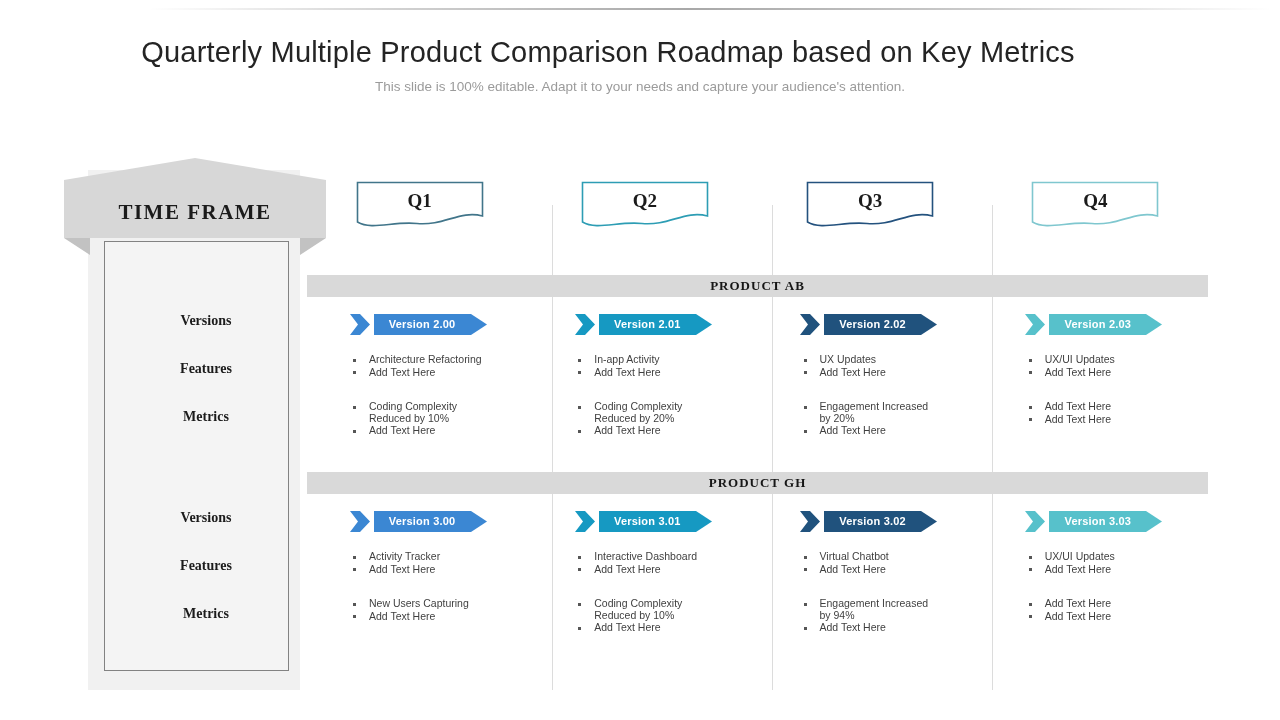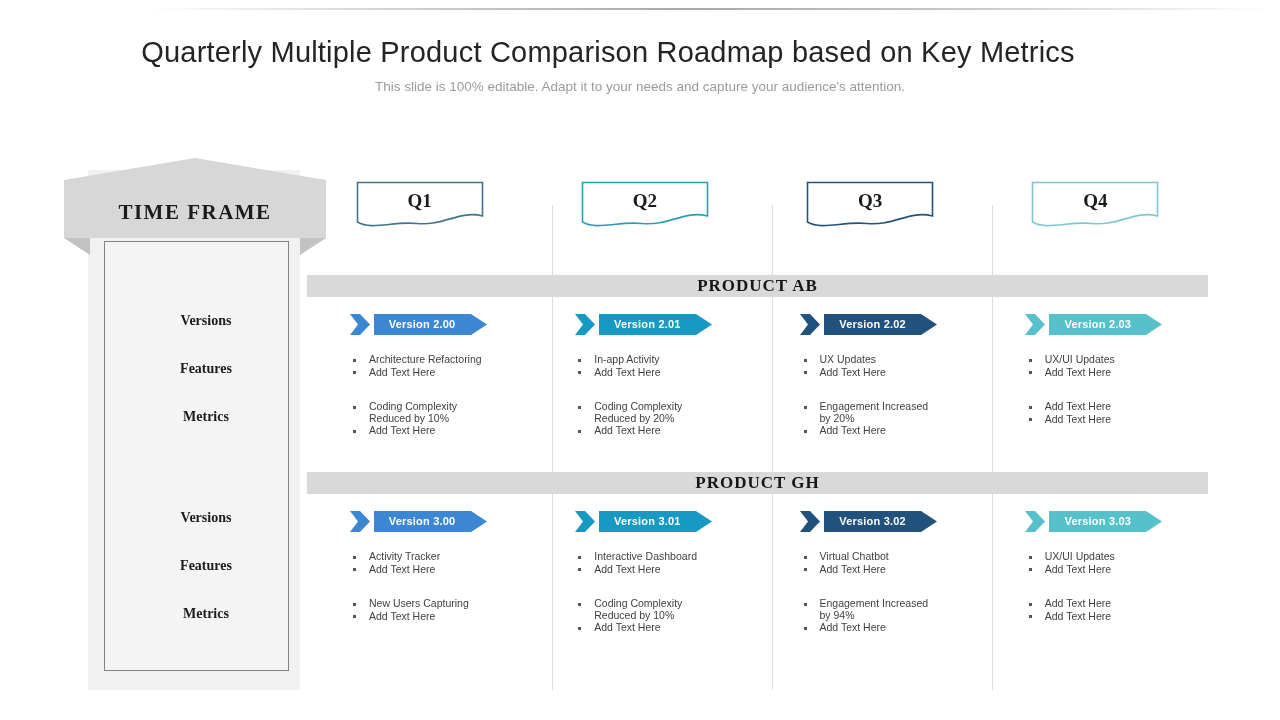--- a/index.html
+++ b/index.html
@@ -32,21 +32,21 @@
   .flag svg{position:absolute;left:0;top:0;}
   .flag-label{position:absolute;left:0;top:6px;width:128px;height:28px;line-height:28px;text-align:center;
     font-family:Liberation Serif, serif;font-weight:bold;font-size:19px;color:#1b1b1b;}
 
   
   .vsep{position:absolute;top:205px;width:1px;height:485px;background:#dcdcdc;}
 
   
   .band{position:absolute;left:307px;width:901px;height:22px;background:#d9d9d9;
     text-align:center;line-height:22px;font-family:"Liberation Serif",serif;font-weight:bold;
-    font-size:17px;letter-spacing:1px;color:#161616;}
+    font-size:13px;letter-spacing:1px;color:#161616;}
 
   
   .cells{position:absolute;left:307px;width:901px;height:175px;
     display:grid;grid-template-columns:repeat(4,1fr);}
   .cell{position:relative;}
 
   .badge{position:absolute;left:50%;transform:translateX(-50%);top:16px;width:140px;height:23px;}
   .badge svg{position:absolute;left:0;top:0;}
   .badge-label{position:absolute;left:24px;top:0;width:97px;height:23px;line-height:23px;text-align:center;
     font-size:11px;font-weight:bold;color:#ffffff;letter-spacing:0.2px;}

